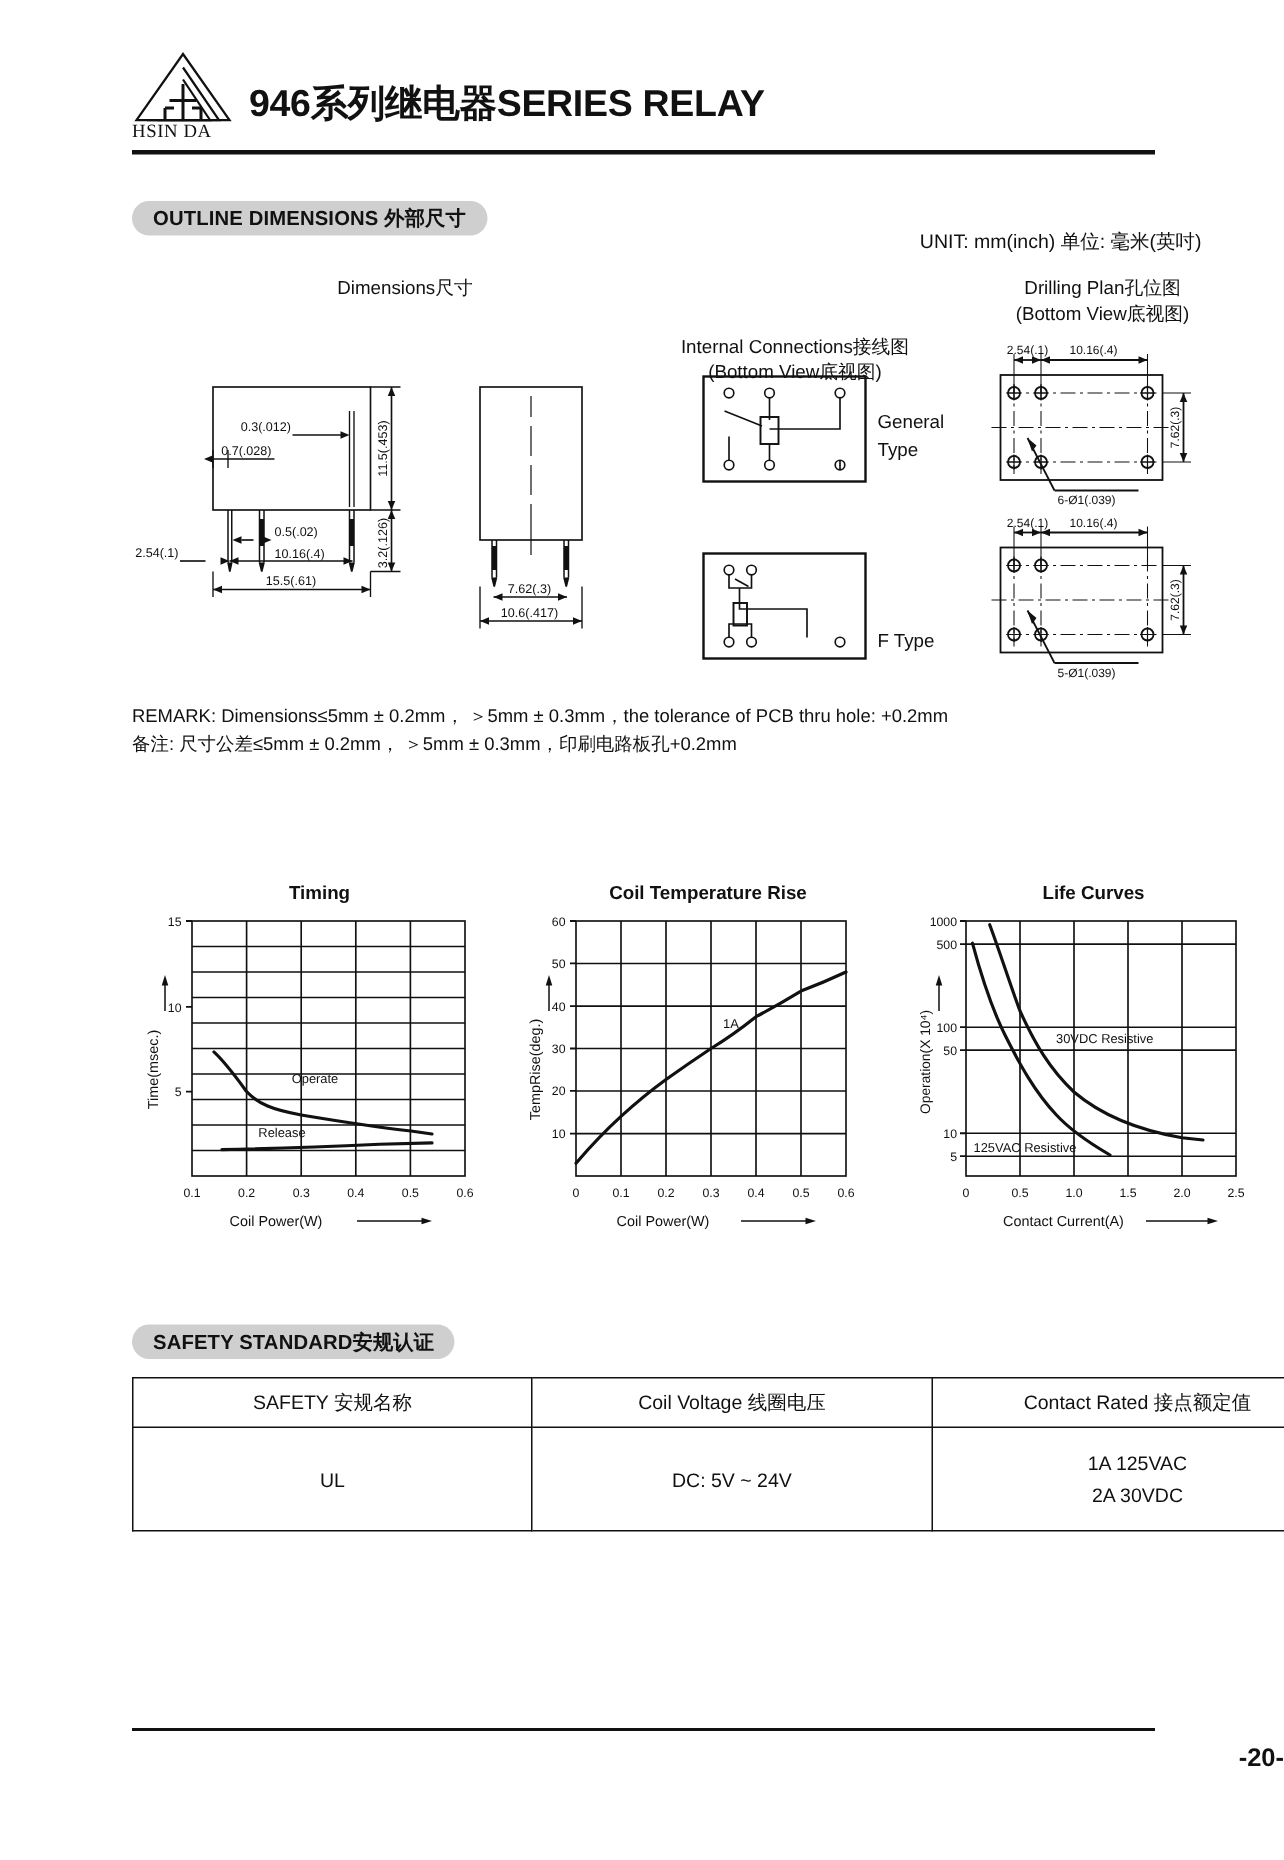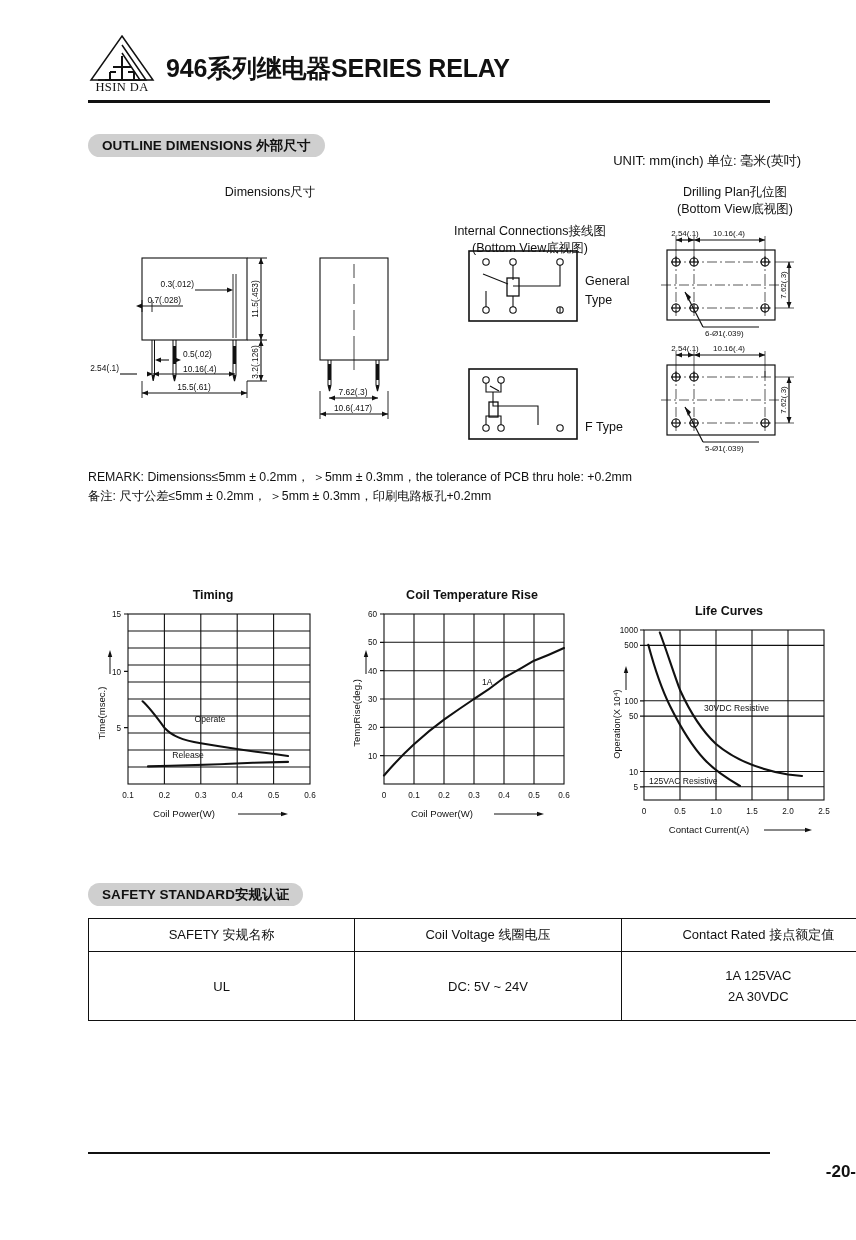--- a/index.html
+++ b/index.html
@@ -5,21 +5,21 @@
   html,body{margin:0;padding:0;background:#fff;}
   body{width:856px;height:1240px;position:relative;
        font-family:"Liberation Sans","DejaVu Sans",sans-serif;color:#1a1a1a;
        -webkit-font-smoothing:antialiased;}
   .page{position:absolute;inset:0;width:856px;height:1240px;overflow:hidden;}
 
   
   .hdr{position:absolute;left:88px;top:34px;width:682px;height:66px;}
   .logo{position:absolute;left:0;top:0;width:68px;height:66px;}
   .logo svg{display:block;}
-  .logo .wm{position:absolute;left:0;top:46px;width:68px;text-align:center;
+  .logo .wm{position:absolute;left:0;top:46px;width:68px;text-align:left;
       font-family:"Liberation Serif","DejaVu Serif",serif;font-size:12.5px;
       letter-spacing:.4px;font-weight:400;color:#111;}
   .hdr-title{position:absolute;left:78px;top:18px;font-size:25px;font-weight:bold;
       letter-spacing:-.2px;color:#111;white-space:nowrap;}
   .hdr-rule{position:absolute;left:88px;top:100px;width:682px;height:3px;background:#111;}
 
   
   .pill{position:absolute;background:#cfcfcf;border-radius:12px;
       font-size:13.5px;font-weight:bold;color:#111;
       display:flex;align-items:center;padding:0 14px;white-space:nowrap;letter-spacing:.1px;}
@@ -408,21 +408,21 @@
         <text transform="translate(18,125) rotate(-90)" text-anchor="middle" font-size="9.6">TempRise(deg.)</text>
         <text x="100" y="229" text-anchor="middle" font-size="9.6">Coil Power(W)</text>
       </g>
       <g stroke="#111" fill="none" stroke-width="1">
         <path d="M152 226 L198 226"></path>
           <path d="M202 226 L195 223.8 L195 228.2 Z" fill="#111" stroke="none"></path>
       </g>
     </svg>
   </div>
 
-  <div class="chart" style="left:604px;top:588px;width:250px;height:240px;margin-top:16px;">
+  <div class="chart" style="left:604px;top:588px;width:250px;height:240px;">
     <div class="chart-title">Life Curves</div>
     <svg width="250" height="240" viewBox="0 0 250 240">
 
       <g stroke="#111" fill="none" stroke-width="1.1">
         <rect x="40" y="26" width="180" height="170"></rect>
         <path d="M76 26 L76 196 M112 26 L112 196 M148 26 L148 196 M184 26 L184 196"></path>
 
         <path d="M40 41.4 L220 41.4"></path>
         <path d="M40 96.8 L220 96.8"></path>
         <path d="M40 112.1 L220 112.1"></path>

